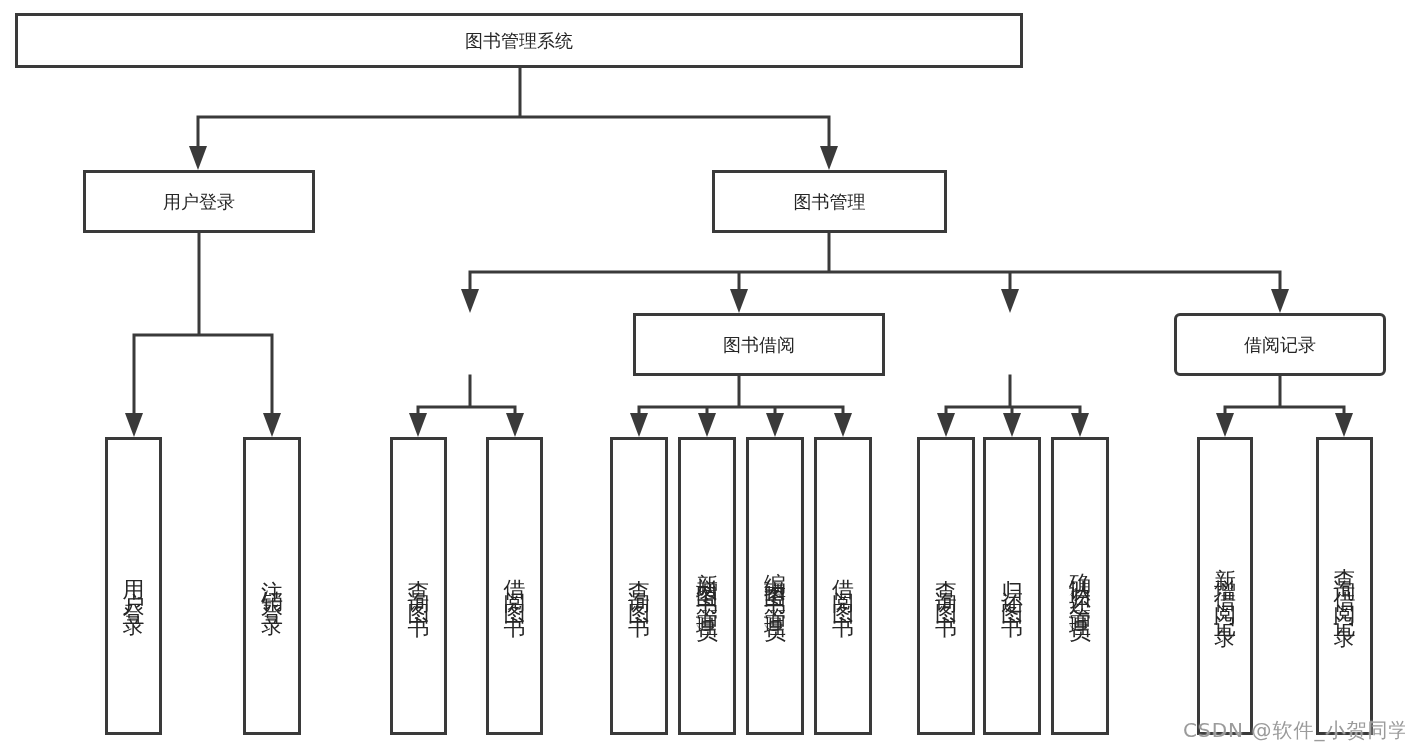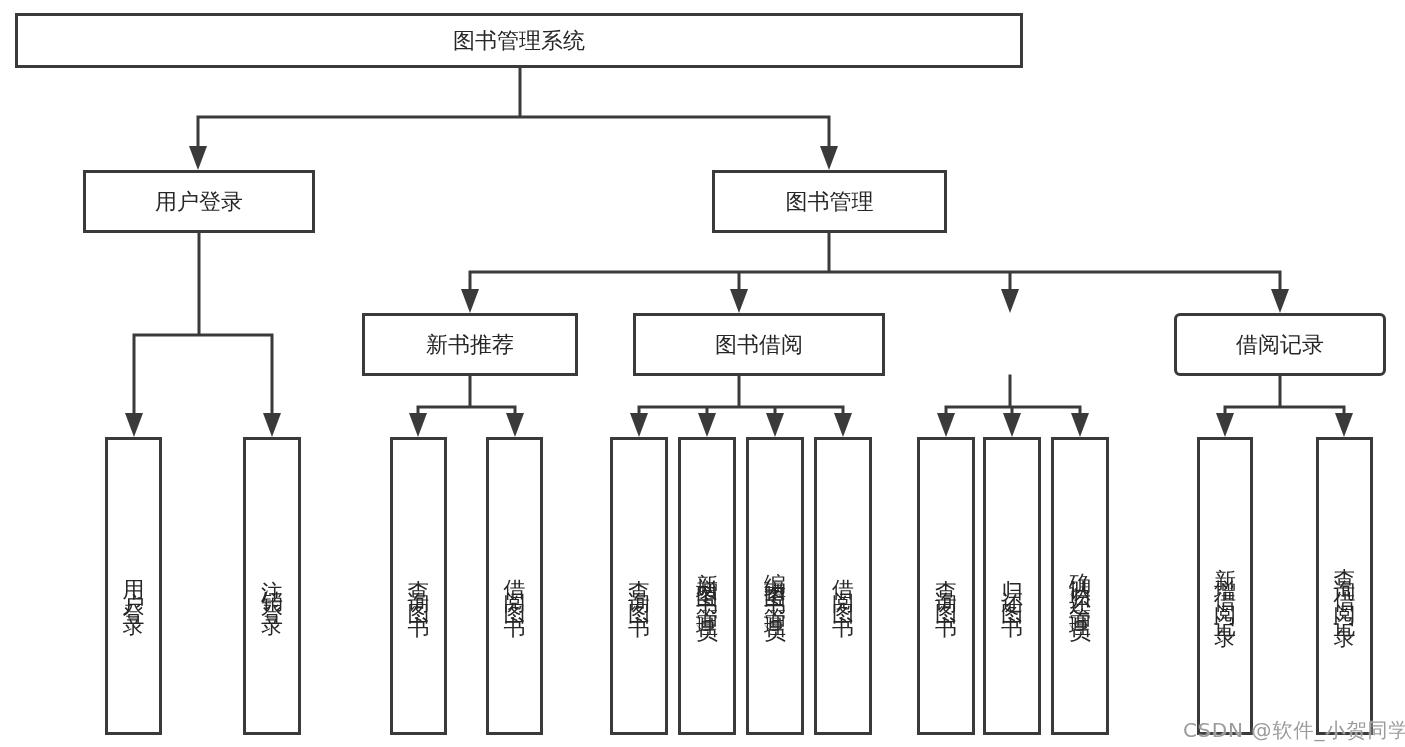--- a/index.html
+++ b/index.html
@@ -23,21 +23,21 @@
   }
   .node {
     position: absolute;
     box-sizing: border-box;
     border: 3px solid #3a3a3a;
     background: #ffffff;
     display: flex;
     align-items: center;
     justify-content: center;
     color: #262626;
-    font-size: 22px;
+    font-size: 18px;
     line-height: 1;
     white-space: nowrap;
   }
   .leaf {
     writing-mode: vertical-rl;
     text-orientation: mixed;
     letter-spacing: 12px;
     font-size: 22px;
   }
   .leaf.leaf-long {
@@ -117,23 +117,20 @@
     <span>图书管理系统</span>
   </div>
 
   <div class="node b-ul">
     <span>用户登录</span>
   </div>
   <div class="node b-bm">
     <span>图书管理</span>
   </div>
 
-  <div class="node b-l3a">
-    <span>新书推荐</span>
-  </div>
   <div class="node b-l3b">
     <span>图书借阅</span>
   </div>
   <div class="node b-l3d">
     <span>借阅记录</span>
   </div>
 
   <div class="node leaf lf01">
     <span>用户登录</span>
   </div>

